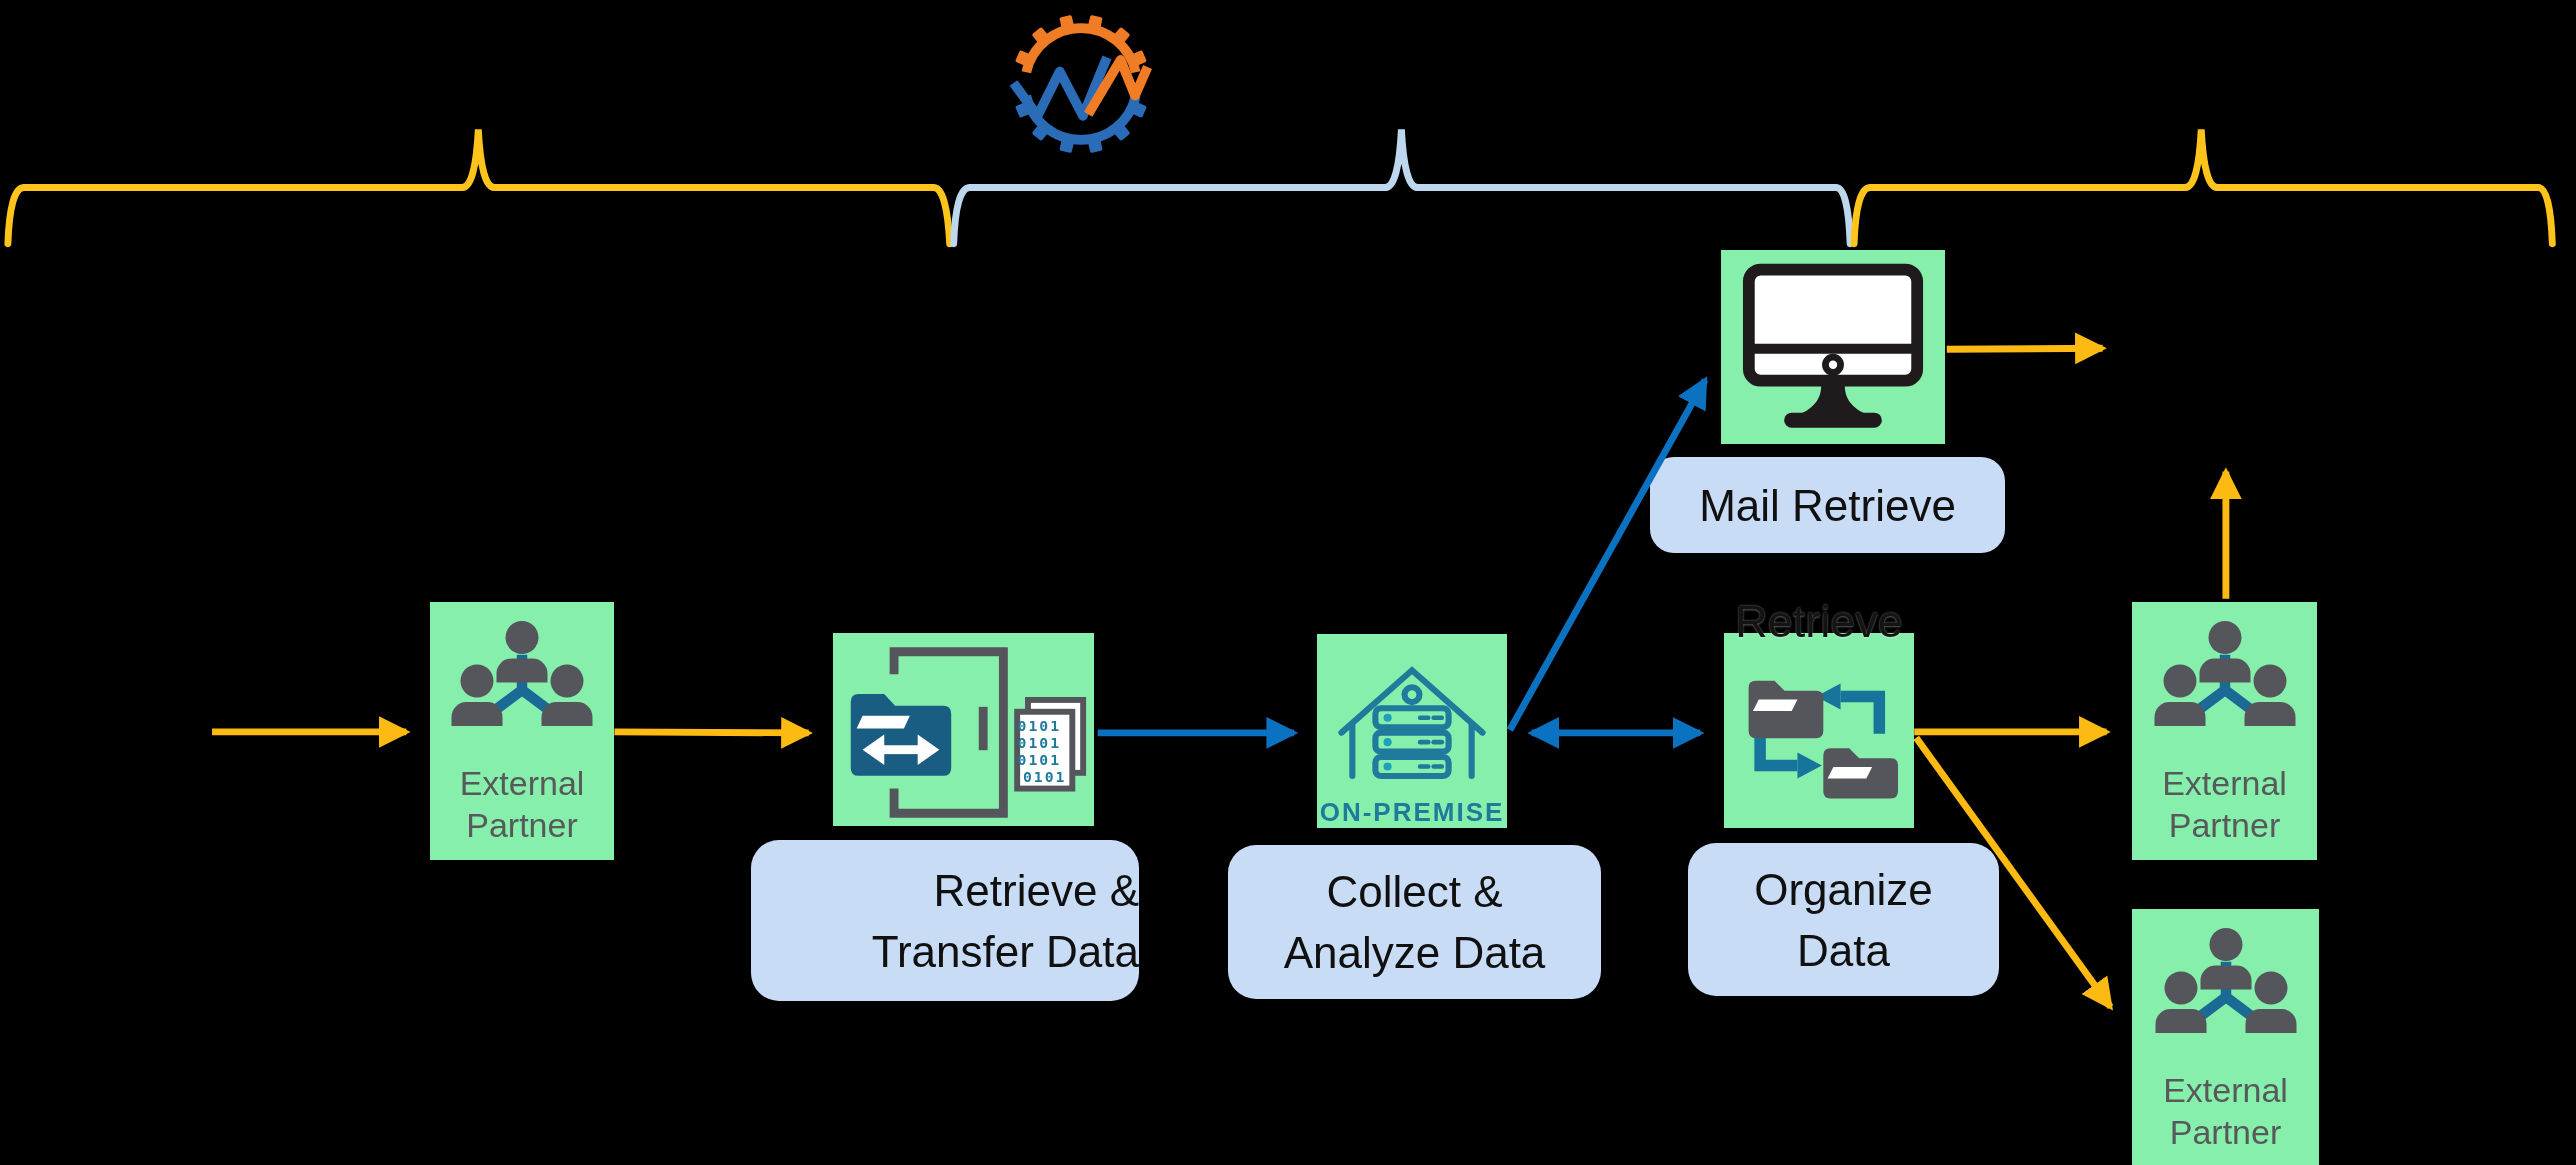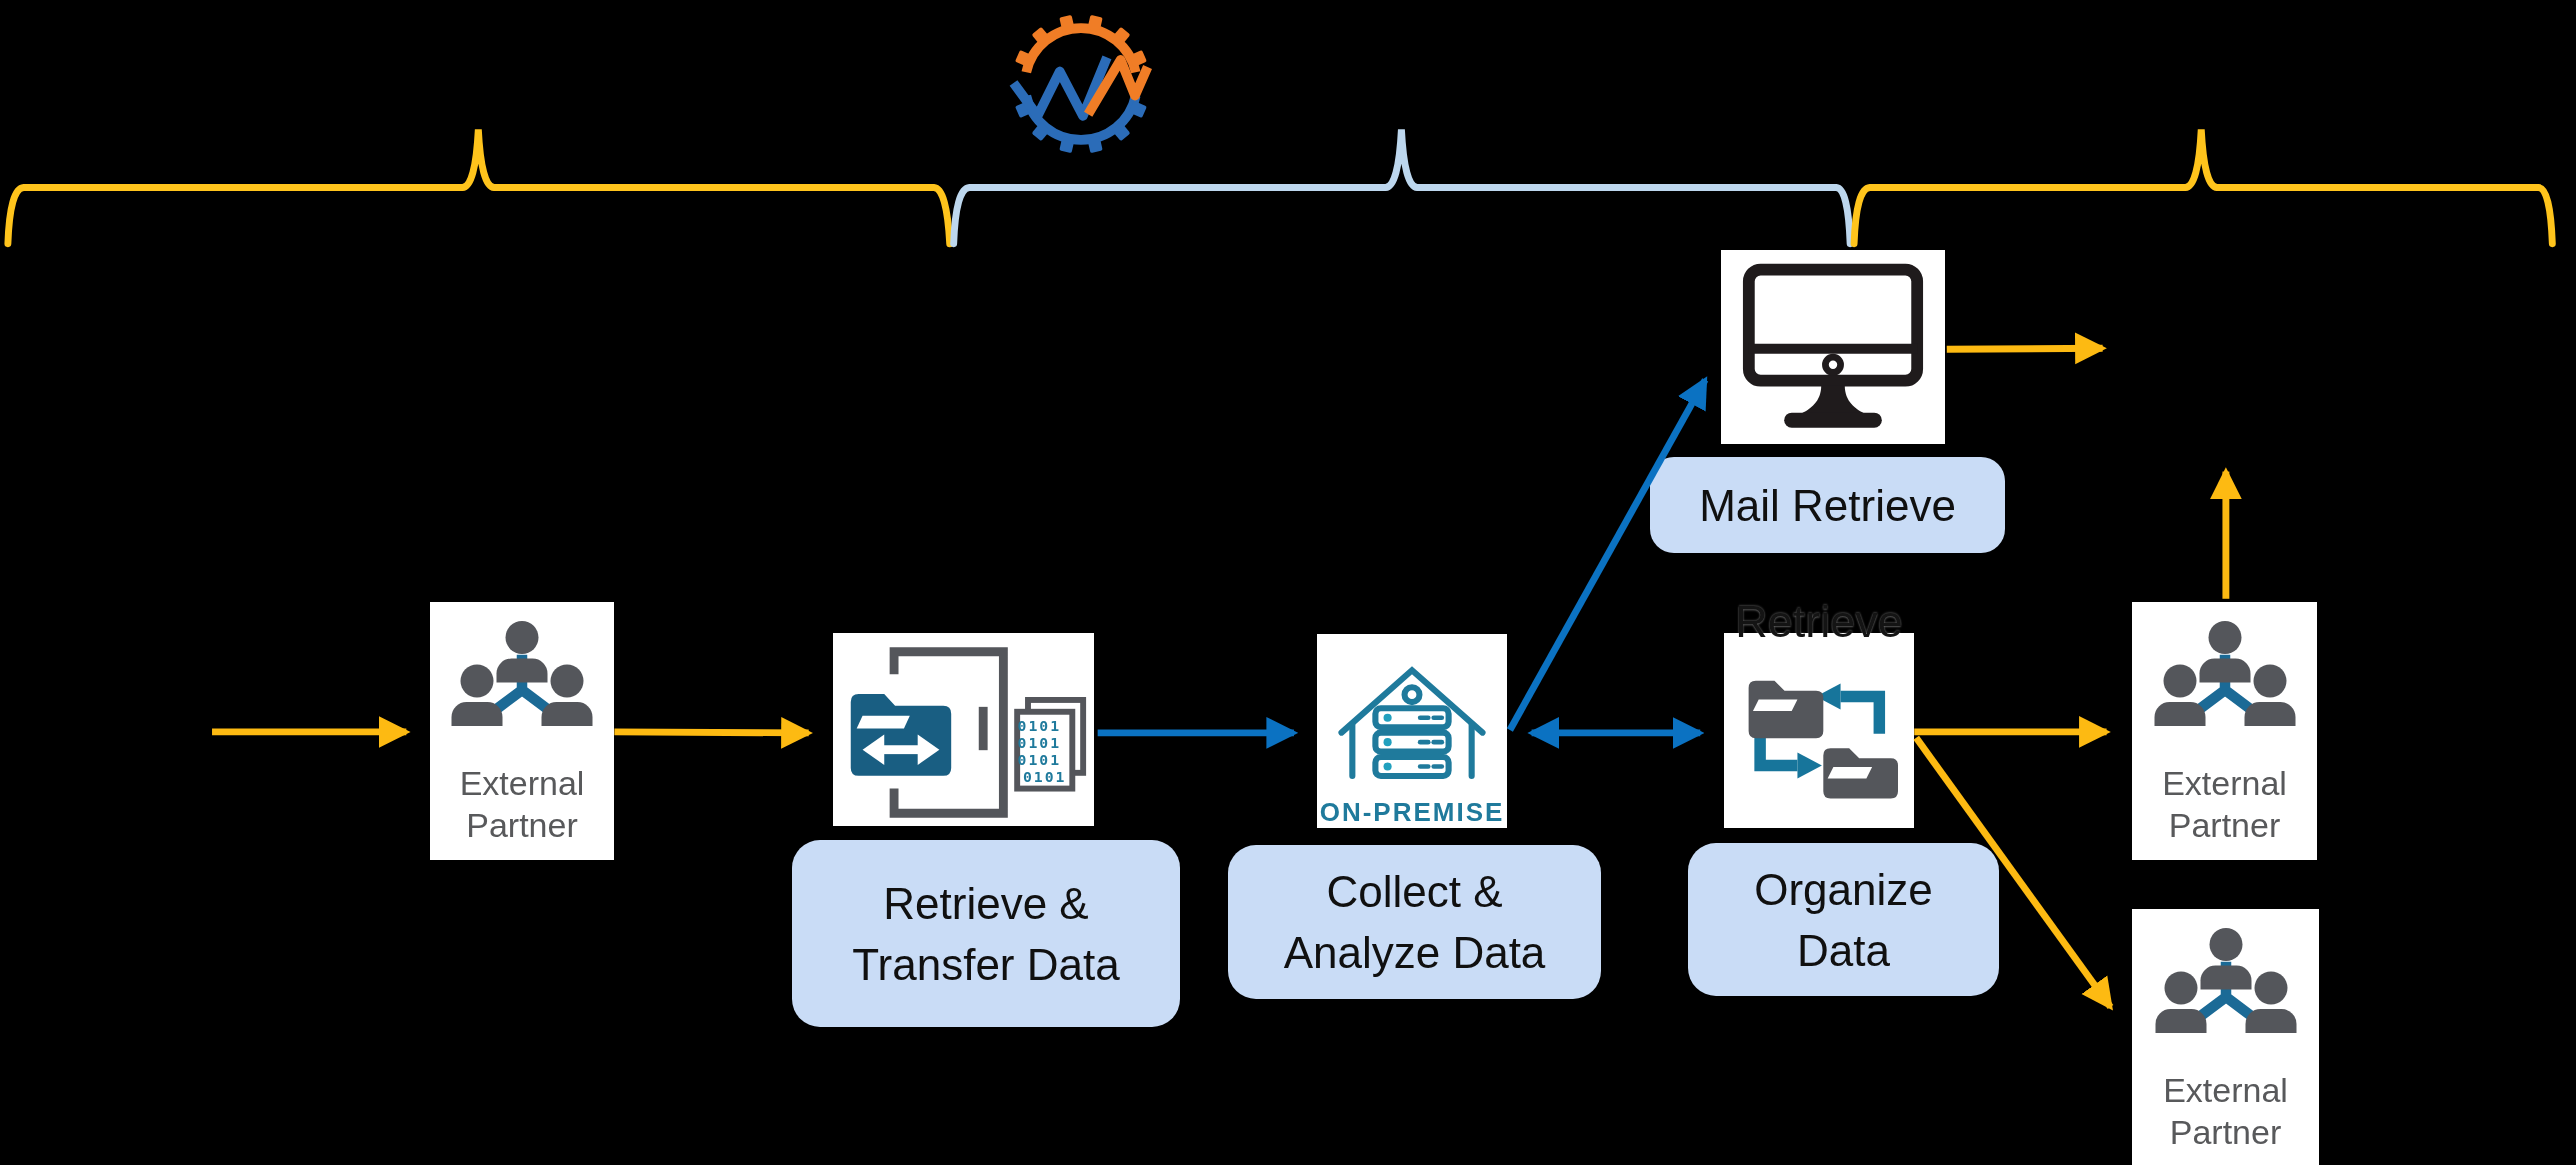--- a/index.html
+++ b/index.html
@@ -1,20 +1,20 @@
 <!DOCTYPE html>
 <html><head>
 <meta charset="utf-8">
 <style>
   html,body{margin:0;padding:0;background:#000;}
   #stage{
     position:relative;width:2576px;height:1166px;background:#000;
     overflow:hidden;font-family:"Liberation Sans",sans-serif;
   }
-  .wbox{position:absolute;background:#ffffff;display:flex;flex-direction:column;align-items:center;}
+  .wbox{position:absolute;background:#86efac;display:flex;flex-direction:column;align-items:center;}
   .pill{
     position:absolute;background:#C9DCF6;border-radius:28px;
     display:flex;flex-direction:column;align-items:center;justify-content:center;
     color:#101010;font-size:44px;line-height:61px;text-align:center;
   }
   .pill.single{border-radius:24px;}
   .ep-text{
     color:#58595B;font-weight:normal;font-size:34px;line-height:42px;
     text-align:center;margin-top:6px;
   }
@@ -219,21 +219,21 @@
     <div class="ep-text">
       <div>External</div>
       <div>Partner</div>
     </div>
   </div>
 
   <div class="pill single" style="left:1650px;top:457px;width:355px;height:96px;">
     <div>Mail Retrieve</div>
   </div>
 
-  <div class="pill" style="left:792px;top:840px;width:388px;height:187px;">
+  <div class="pill" style="left:751px;top:840px;width:388px;height:161px;align-items:flex-end;">
     <div>Retrieve &amp;</div>
     <div>Transfer Data</div>
   </div>
 
   <div class="pill" style="left:1228px;top:845px;width:373px;height:154px;">
     <div>Collect &amp;</div>
     <div>Analyze Data</div>
   </div>
 
   <div class="pill" style="left:1688px;top:843px;width:311px;height:153px;">

